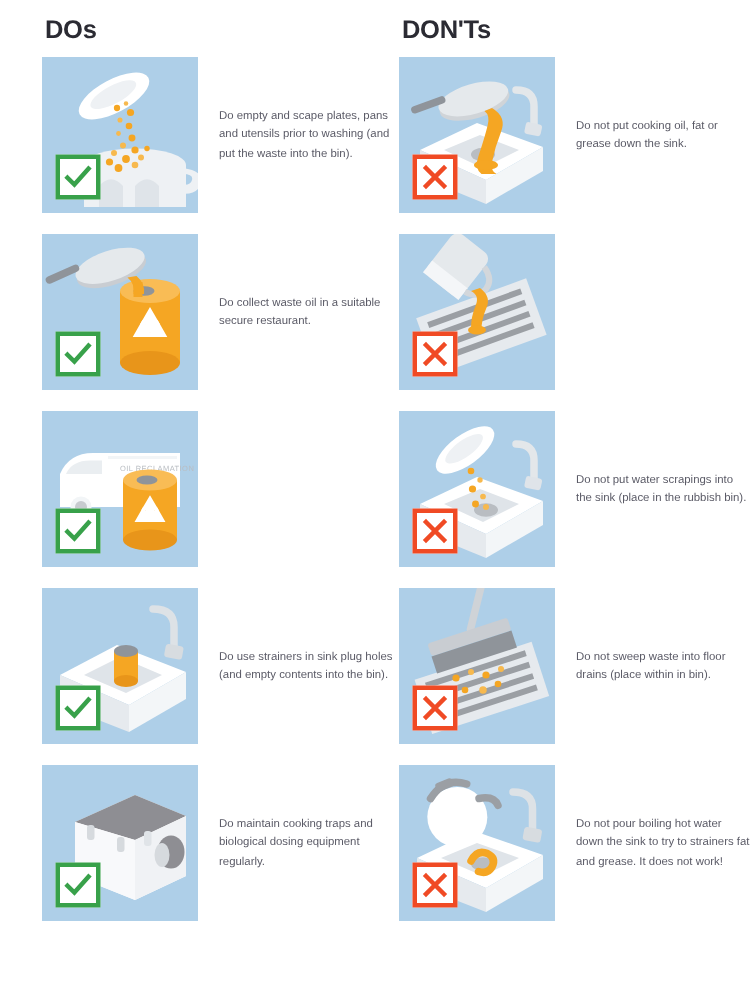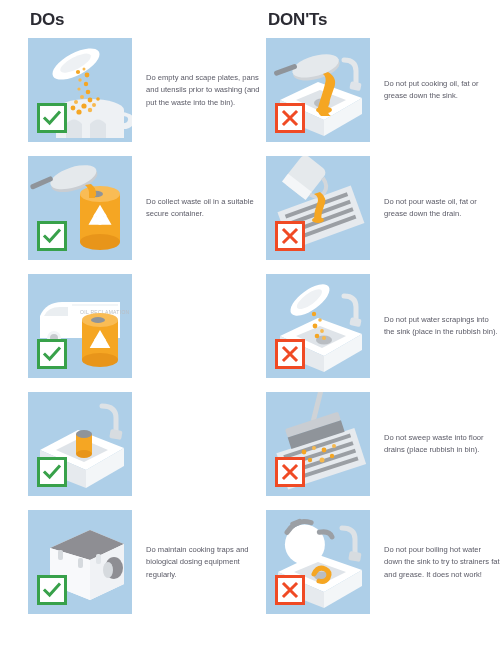--- a/index.html
+++ b/index.html
@@ -226,21 +226,21 @@
 
             <path d="M63 28 q6 5 5 12 l-7 0 q1 -7 -4 -11 Z" fill="#f5a623"></path>
             <rect x="61" y="32" width="6" height="10" fill="#f5a623"></rect>
           </svg>
           <div class="badge tick">
             <svg width="20" height="20" viewBox="0 0 20 20">
               <path d="M3 10.5 L7.6 15 L17 4.5" fill="none" stroke="#38a14a" stroke-width="3" stroke-linecap="square"></path>
             </svg>
           </div>
         </div>
-        <div class="caption">Do collect waste oil in a suitable secure container.</div>
+        <div class="caption">Do collect waste oil in a suitable secure restaurant.</div>
       </div>
 
       <div class="cell right">
         <div class="art">
           <svg class="scene" viewBox="0 0 104 104">
 
             <g transform="rotate(-20 54 62)">
               <rect x="16" y="42" width="78" height="40" fill="#e6eaee"></rect>
               <g fill="#9b9fa4">
                 <rect x="22" y="47" width="66" height="4"></rect>
@@ -258,21 +258,20 @@
 
             <path d="M54 36 q8 6 4 14 q-3 7 -3 14 l-7 -1 q0 -8 3 -15 q3 -7 -3 -10 Z" fill="#f5a623"></path>
             <ellipse cx="52" cy="64" rx="6" ry="3" fill="#f5a623"></ellipse>
           </svg>
           <div class="badge cross">
             <svg width="20" height="20" viewBox="0 0 20 20">
               <path d="M4 4 L16 16 M16 4 L4 16" fill="none" stroke="#f04a24" stroke-width="3" stroke-linecap="square"></path>
             </svg>
           </div>
         </div>
-        <div class="caption">Do not pour waste oil, fat or grease down the drain.</div>
       </div>
     </div>
 
     <div class="row">
 
       <div class="cell left">
         <div class="art">
           <svg class="scene" viewBox="0 0 104 104">
 
             <path d="M12 42 q6 -14 22 -14 L92 28 L92 64 L12 64 Z" fill="#ffffff"></path>
@@ -351,20 +350,21 @@
             <rect x="48" y="42" width="16" height="20" fill="#f5a623"></rect>
             <ellipse cx="56" cy="42" rx="8" ry="4" fill="#8f949a"></ellipse>
             <ellipse cx="56" cy="62" rx="8" ry="4" fill="#e8951a"></ellipse>
           </svg>
           <div class="badge tick">
             <svg width="20" height="20" viewBox="0 0 20 20">
               <path d="M3 10.5 L7.6 15 L17 4.5" fill="none" stroke="#38a14a" stroke-width="3" stroke-linecap="square"></path>
             </svg>
           </div>
         </div>
+        <div class="caption">Do use strainers in sink plug holes (and empty contents into the bin).</div>
       </div>
 
       <div class="cell right">
         <div class="art">
           <svg class="scene" viewBox="0 0 104 104">
 
             <g transform="rotate(-18 54 66)">
               <rect x="14" y="48" width="82" height="38" fill="#e6eaee"></rect>
               <g fill="#9b9fa4">
                 <rect x="20" y="52" width="70" height="4"></rect>
@@ -388,21 +388,21 @@
               <rect x="20" y="28" width="56" height="9" rx="2" fill="#c9cdd2"></rect>
               <rect x="20" y="37" width="56" height="12" fill="#8f949a"></rect>
             </g>
           </svg>
           <div class="badge cross">
             <svg width="20" height="20" viewBox="0 0 20 20">
               <path d="M4 4 L16 16 M16 4 L4 16" fill="none" stroke="#f04a24" stroke-width="3" stroke-linecap="square"></path>
             </svg>
           </div>
         </div>
-        <div class="caption">Do not sweep waste into floor drains (place rubbish in bin).</div>
+        <div class="caption">Do not sweep waste into floor drains (place within in bin).</div>
       </div>
     </div>
 
     <div class="row">
 
       <div class="cell left">
         <div class="art">
           <svg class="scene" viewBox="0 0 104 104">
 
             <path d="M22 38 L62 20 L96 34 L96 74 L62 90 L22 74 Z" fill="#ffffff"></path>

